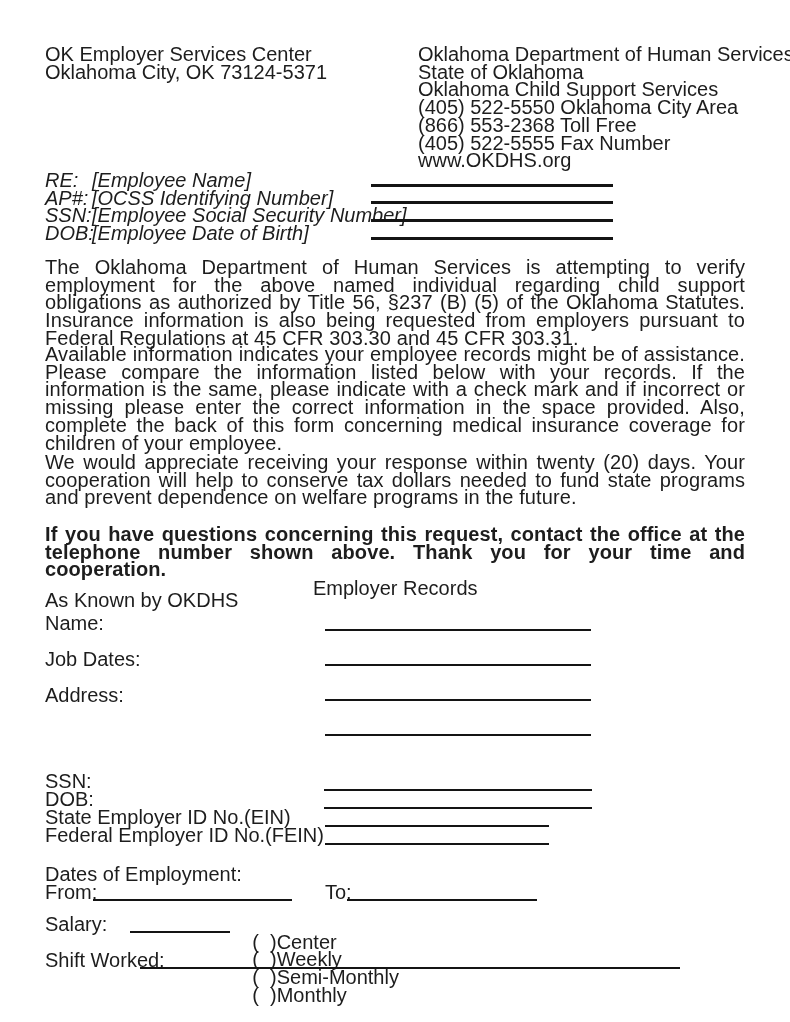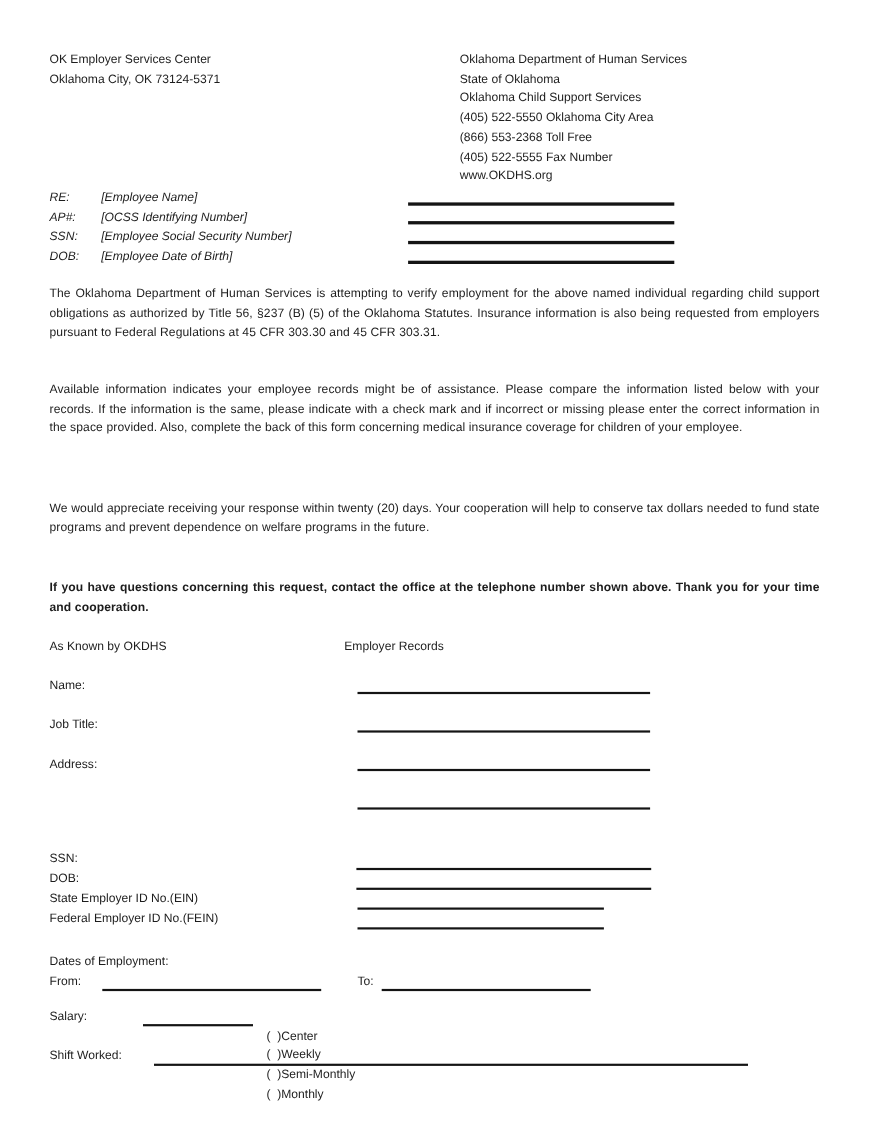--- a/index.html
+++ b/index.html
@@ -4,21 +4,21 @@
 <title>Document</title>
 <style>
   html,body{margin:0;padding:0;background:#e8e8e8;}
   .page{
     position:relative;
     width:790px;height:1022px;
     margin:0 auto;
     background:#ffffff;
     font-family:"Liberation Sans","DejaVu Sans",sans-serif;
     color:#1d1d1d;
-    font-size:11px;
+    font-size:20px;
     line-height:17.7px;
     overflow:hidden;
   }
   .abs{position:absolute;}
   .nowrap{white-space:nowrap;}
   .block p, .block div{margin:0;}
   .addr-block div{white-space:nowrap;}
   .para{
     position:absolute;left:45px;width:700px;
     text-align:justify;
@@ -79,27 +79,27 @@
   <div class="blank thick" style="left:371px;top:184px;width:242px;"></div>
   <div class="blank thick" style="left:371px;top:201px;width:242px;"></div>
   <div class="blank thick" style="left:371px;top:219px;width:242px;"></div>
   <div class="blank thick" style="left:371px;top:237px;width:242px;"></div>
 
   <p class="para" style="top:259px;">The Oklahoma Department of Human Services is attempting to verify employment for the above named individual regarding child support obligations as authorized by Title 56, §237 (B) (5) of the Oklahoma Statutes.  Insurance information is also being requested from employers pursuant to Federal Regulations at 45 CFR 303.30 and 45 CFR 303.31.</p>
   <p class="para" style="top:346px;">Available information indicates your employee records might be of assistance. Please compare the information listed below with your records.  If the information is the same, please indicate with a check mark and if incorrect or missing please enter the correct information in the space provided. Also, complete the back of this form concerning medical insurance coverage for children of your employee.</p>
   <p class="para" style="top:454px;">We would appreciate receiving your response within twenty (20) days.  Your cooperation will help to conserve tax dollars needed to fund state programs and prevent dependence on welfare programs in the future.</p>
   <p class="para" style="top:526px;font-weight:bold;">If you have questions concerning this request, contact the office at the telephone number shown above.  Thank you for your time and cooperation.</p>
 
-  <div class="cmp-header" style="left:45px;top:580px;">As Known by OKDHS</div>
+  <div class="cmp-header" style="left:45px;top:592px;">As Known by OKDHS</div>
   <div class="cmp-header" style="left:313px;top:580px;">Employer Records</div>
 
   <div class="cmp-label" style="top:615px;">Name:</div>
   <div class="blank" style="left:325px;top:629px;width:266px;"></div>
 
-  <div class="cmp-label" style="top:651px;">Job Title:</div>
+  <div class="cmp-label" style="top:651px;">Job Dates:</div>
   <div class="blank" style="left:325px;top:664px;width:266px;"></div>
 
   <div class="cmp-label" style="top:687px;">Address:</div>
   <div class="blank" style="left:325px;top:699px;width:266px;"></div>
   <div class="blank" style="left:325px;top:734px;width:266px;"></div>
 
   <div class="cmp-label" style="top:773px;">SSN:</div>
   <div class="blank" style="left:324px;top:789px;width:268px;"></div>
 
   <div class="cmp-label" style="top:791px;">DOB:</div>

